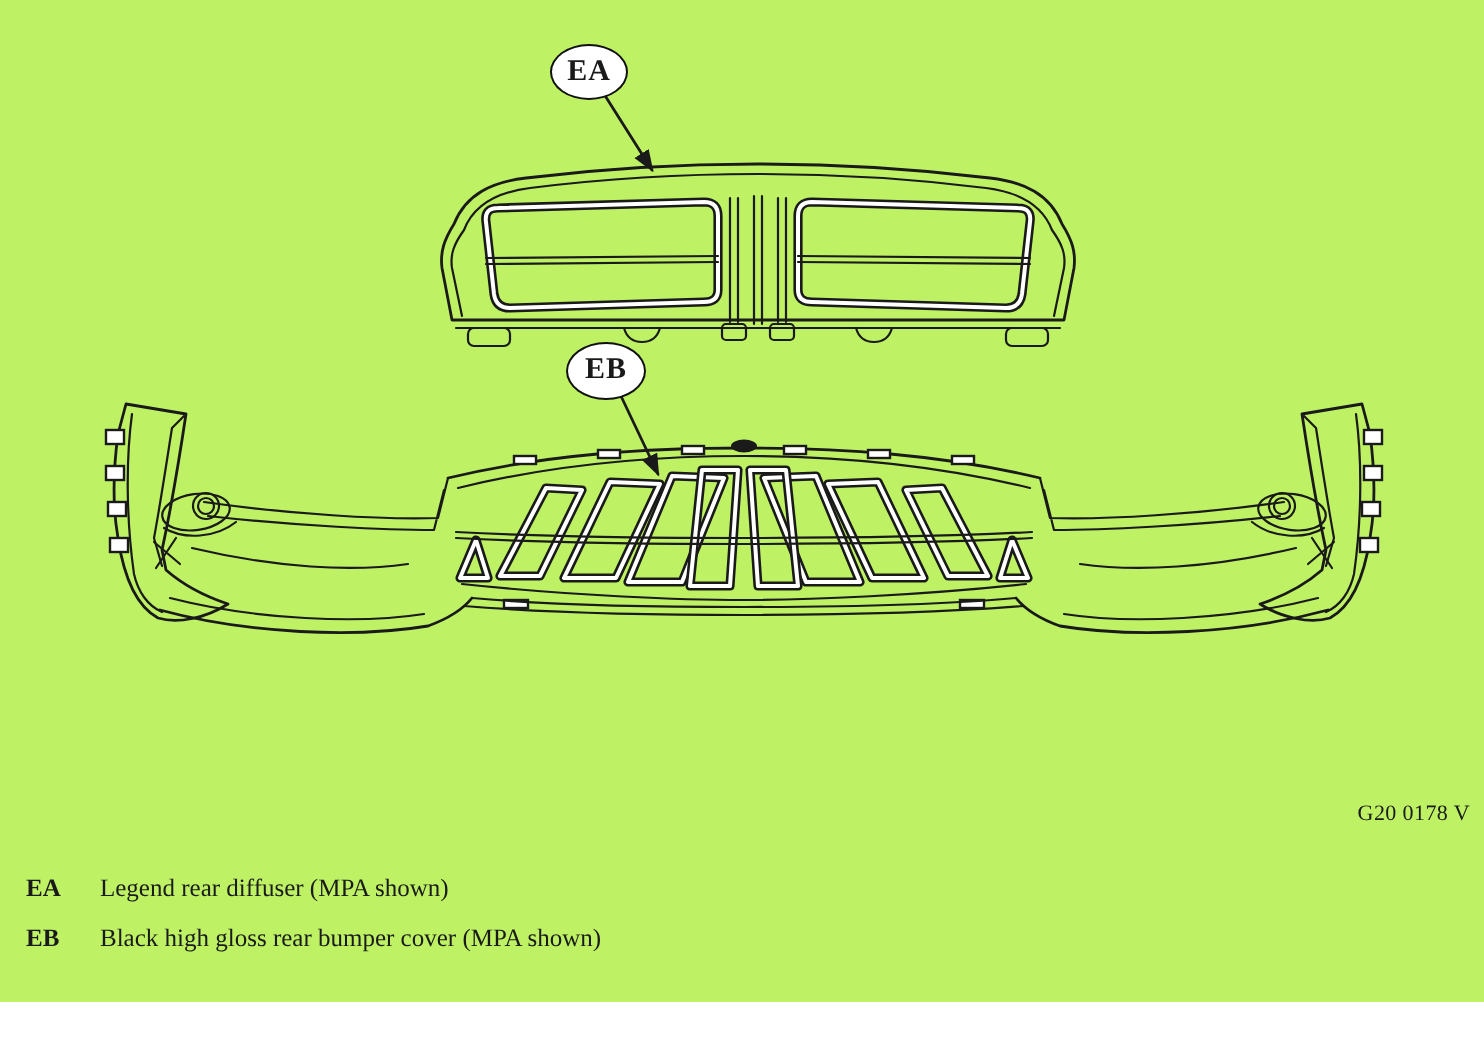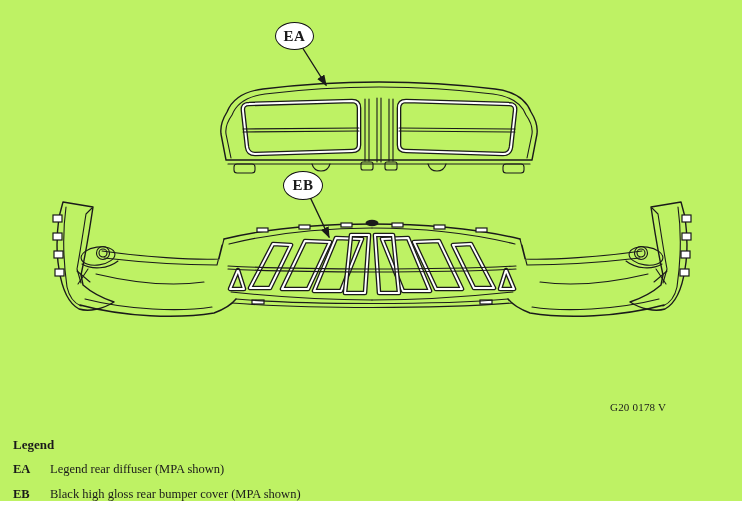--- a/index.html
+++ b/index.html
@@ -16,21 +16,21 @@
   .clip { stroke:#1a1a1a; fill:#ffffff; stroke-width:1.2; }
   .callout {
     position:absolute; border:1.8px solid #111111; border-radius:50%;
     background:#ffffff; display:flex; align-items:center; justify-content:center;
     font-weight:bold; font-size:15px; letter-spacing:0.5px; z-index:3;
   }
   .callout-ea { left:275px; top:22px;  width:37px; height:26px; }
   .callout-eb { left:283px; top:171px; width:38px; height:27px; }
   .figure-code {
     position:absolute; top:401px; left:610px; width:125px;
-    text-align:left; font-size:11px; letter-spacing:0.2px;
+    text-align:right; font-size:11px; letter-spacing:0.2px;
   }
   .legend { position:absolute; left:13px; top:437px; width:500px; }
   .legend-title { font-weight:bold; font-size:13px; margin:0 0 9px 0; }
   .legend-row { display:flex; font-size:12.5px; margin-bottom:10px; }
   .legend-key { font-weight:bold; width:37px; flex:0 0 37px; }
   .legend-desc { flex:1; }
 </style>
 </head>
 <body>
 
@@ -116,21 +116,20 @@
     <path class="ln" d="M 302,47 L 326,85" marker-end="url(#arrow)"></path>
     <path class="ln" d="M 310,197 L 329,237" marker-end="url(#arrow)"></path>
   </svg>
 
   <div class="callout callout-ea">EA</div>
   <div class="callout callout-eb">EB</div>
 
   <div class="figure-code">G20 0178 V</div>
 
   <div class="legend">
-    <div class="legend-title">Legend</div>
     <div class="legend-row">
       <span class="legend-key">EA</span>
       <span class="legend-desc">Legend rear diffuser (MPA shown)</span>
     </div>
     <div class="legend-row">
       <span class="legend-key">EB</span>
       <span class="legend-desc">Black high gloss rear bumper cover (MPA shown)</span>
     </div>
   </div>
 

